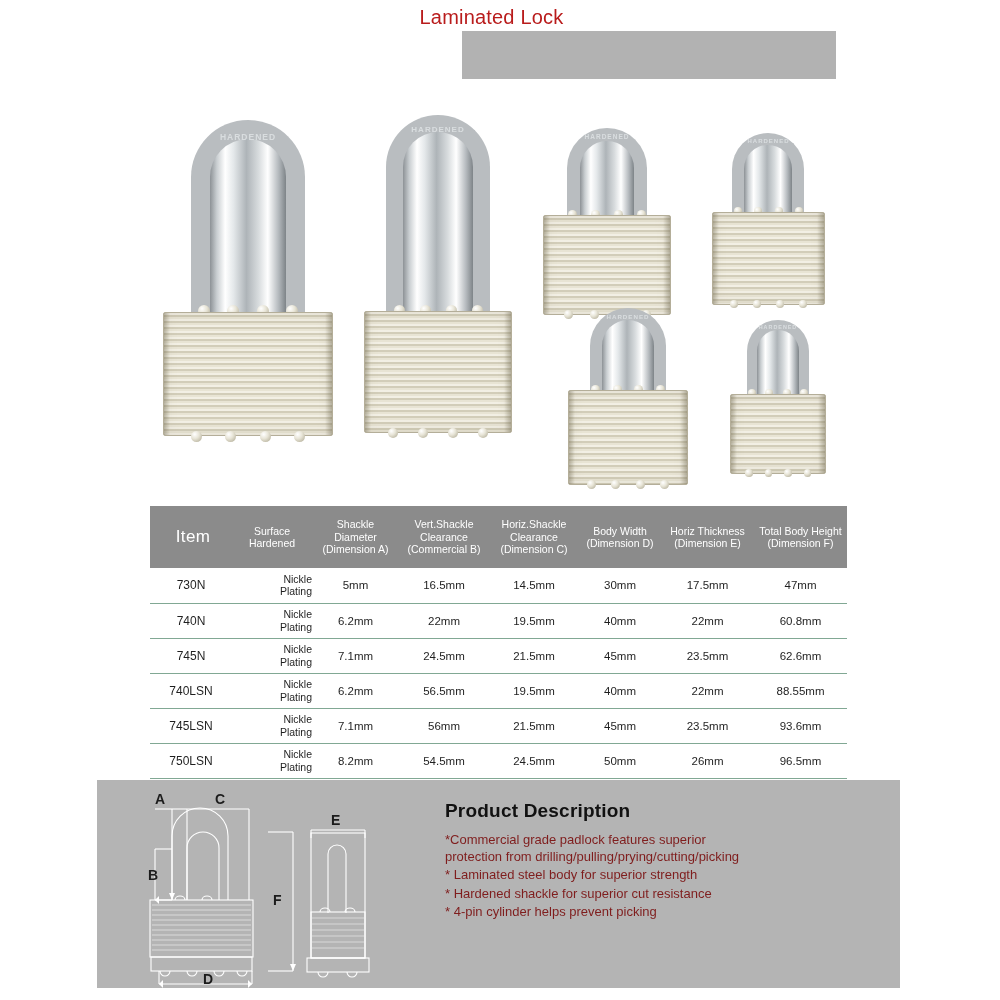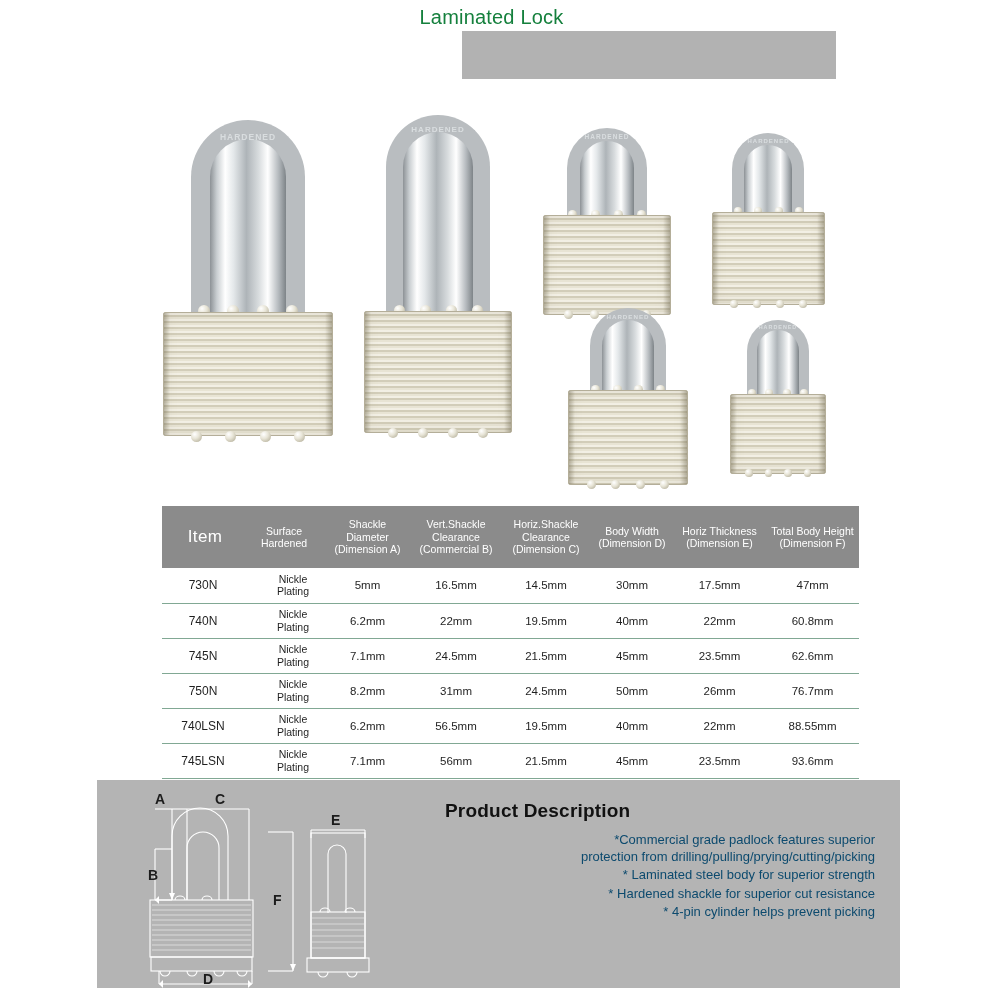--- a/index.html
+++ b/index.html
@@ -8,21 +8,21 @@
     background: #ffffff;
     font-family: "Liberation Sans", sans-serif;
     overflow: hidden;
   }
   #sheet { position: relative; width: 1000px; height: 1000px; background: #fff; }
 
   
   .title {
     position: absolute; left: 0; top: 6px; width: 983px;
     text-align: center;
-    font-size: 20px; color: #15803d; letter-spacing: .2px;
+    font-size: 20px; color: #b91c1c; letter-spacing: .2px;
   }
   .model-banner {
     position: absolute; left: 462px; top: 31px;
     width: 374px; height: 48px;
     background: #b2b2b2;
     display: flex; flex-direction: column;
     justify-content: center; align-items: center;
   }
   .model-line {
     color: #ffffff; font-size: 17.5px;
@@ -74,54 +74,54 @@
     background: linear-gradient(to left, rgba(110,103,78,.42), rgba(110,103,78,0));
   }
   .rivets { position: absolute; left: 0; width: 100%; display: flex; justify-content: space-around; }
   .rivet {
     border-radius: 50%;
     background: radial-gradient(circle at 34% 30%, #ffffff 0%, #e7e4d6 42%, #a9a38c 100%);
     border: .5px solid #9c9madd;
   }
 
   
-  .table-wrap { position: absolute; left: 162px; top: 506px; width: 697px; }
+  .table-wrap { position: absolute; left: 150px; top: 506px; width: 697px; }
   table.spec { border-collapse: collapse; width: 697px; table-layout: fixed; }
   table.spec thead th {
     background: #8b8b8b; color: #ffffff; font-weight: normal;
     font-size: 10.5px; line-height: 12.5px; padding: 0; height: 62px;
     vertical-align: middle; text-align: center;
   }
   table.spec thead th.item-head {
     font-size: 17px; letter-spacing: .4px; text-align: center; padding-left: 4px;
   }
   table.spec tbody td {
     font-size: 11.5px; color: #1f1f1f; text-align: center;
     height: 35px; vertical-align: middle;
     border-bottom: 1.6px solid #81a894;
     padding: 0;
   }
   table.spec tbody td.item-cell { font-size: 12px; }
-  table.spec tbody td.surface-cell { font-size: 10.5px; line-height: 12.5px; text-align: center; padding-left: 18px; }
+  table.spec tbody td.surface-cell { font-size: 10.5px; line-height: 12.5px; text-align: right; padding-left: 18px; }
 
   
   .bottom-panel {
     position: absolute; left: 97px; top: 780px;
     width: 803px; height: 208px;
     background: #b4b4b4;
   }
   .desc { position: absolute; left: 348px; top: 20px; width: 430px; }
   .desc h2 {
     font-size: 19px; font-weight: bold; color: #111111;
     letter-spacing: .2px; margin-bottom: 10px;
   }
   .desc ul { list-style: none; }
   .desc li {
-    font-size: 13px; color: #0c4a6e; line-height: 16.5px;
-    margin-bottom: 2px; white-space: pre-line; text-align: right;
+    font-size: 13px; color: #7f1d1d; line-height: 16.5px;
+    margin-bottom: 2px; white-space: pre-line;
   }
 
   
   .diagram { position: absolute; left: 18px; top: 8px; }
 </style>
 </head>
 <body>
 
 <div id="sheet">
 
@@ -324,31 +324,20 @@
         <tr>
           <td class="item-cell">745N</td>
           <td class="surface-cell">Nickle
 Plating</td>
           <td>7.1mm</td>
           <td>24.5mm</td>
           <td>21.5mm</td>
           <td>45mm</td>
           <td>23.5mm</td>
           <td>62.6mm</td>
-        </tr>
-        <tr>
-          <td class="item-cell">750N</td>
-          <td class="surface-cell">Nickle
-Plating</td>
-          <td>8.2mm</td>
-          <td>31mm</td>
-          <td>24.5mm</td>
-          <td>50mm</td>
-          <td>26mm</td>
-          <td>76.7mm</td>
         </tr>
         <tr>
           <td class="item-cell">740LSN</td>
           <td class="surface-cell">Nickle
 Plating</td>
           <td>6.2mm</td>
           <td>56.5mm</td>
           <td>19.5mm</td>
           <td>40mm</td>
           <td>22mm</td>

